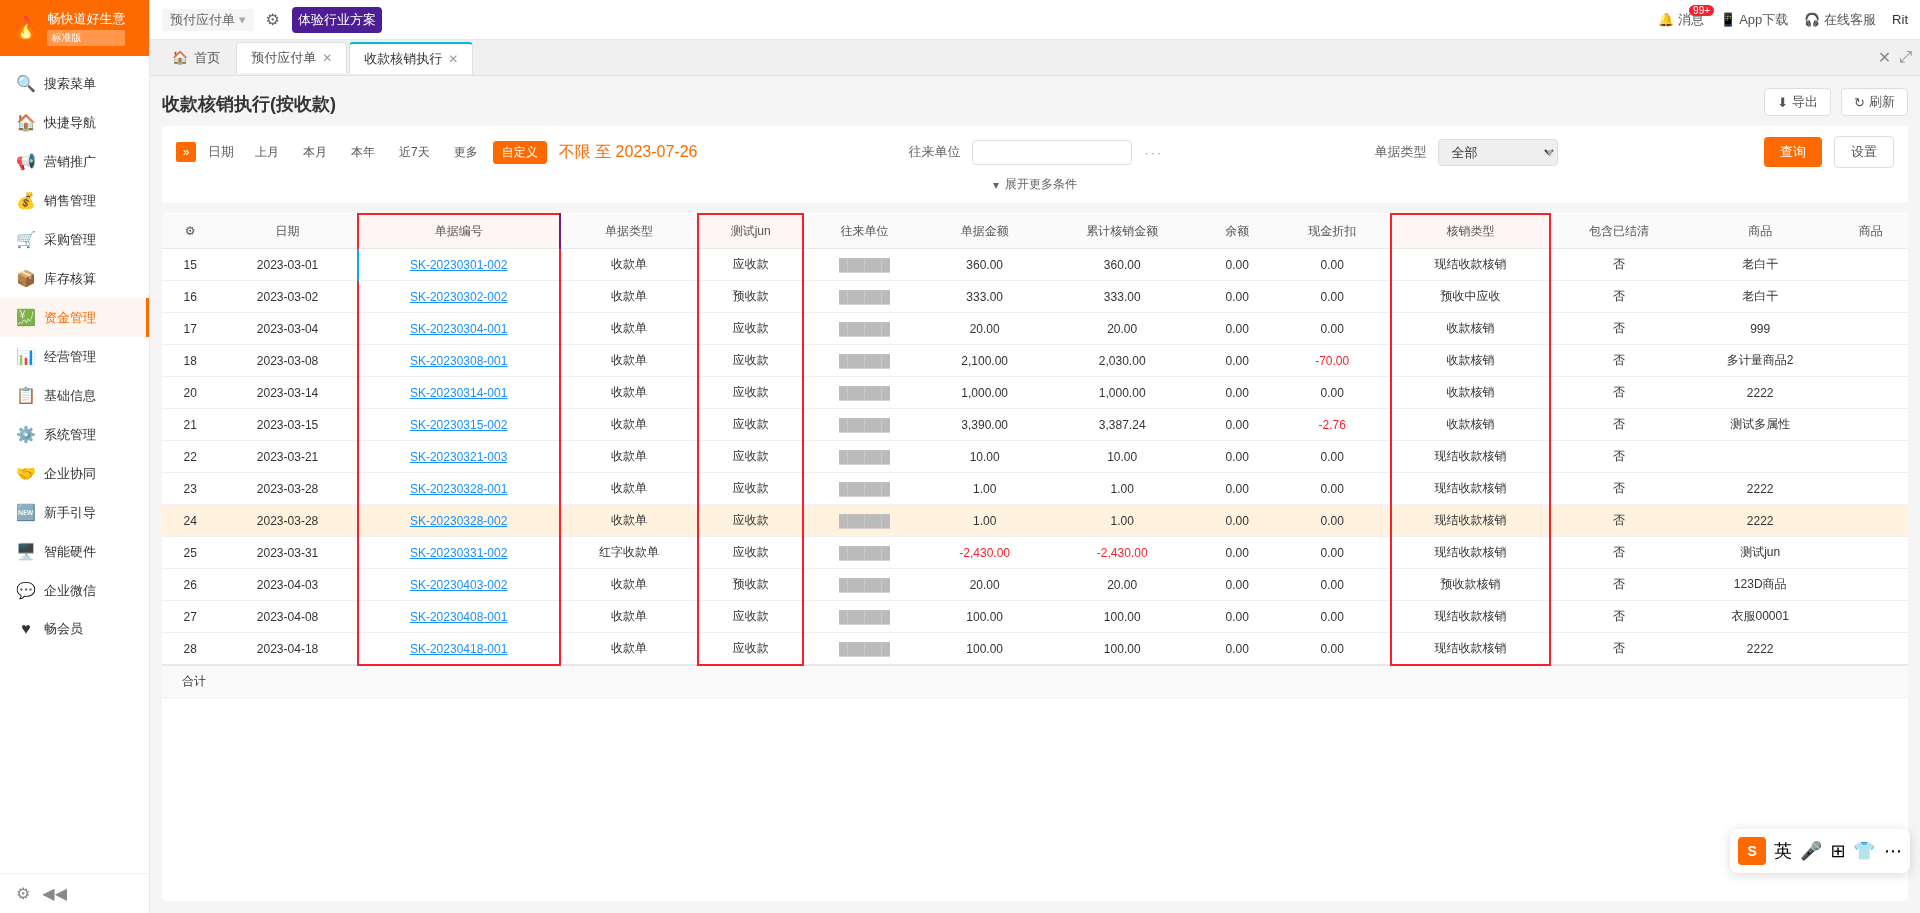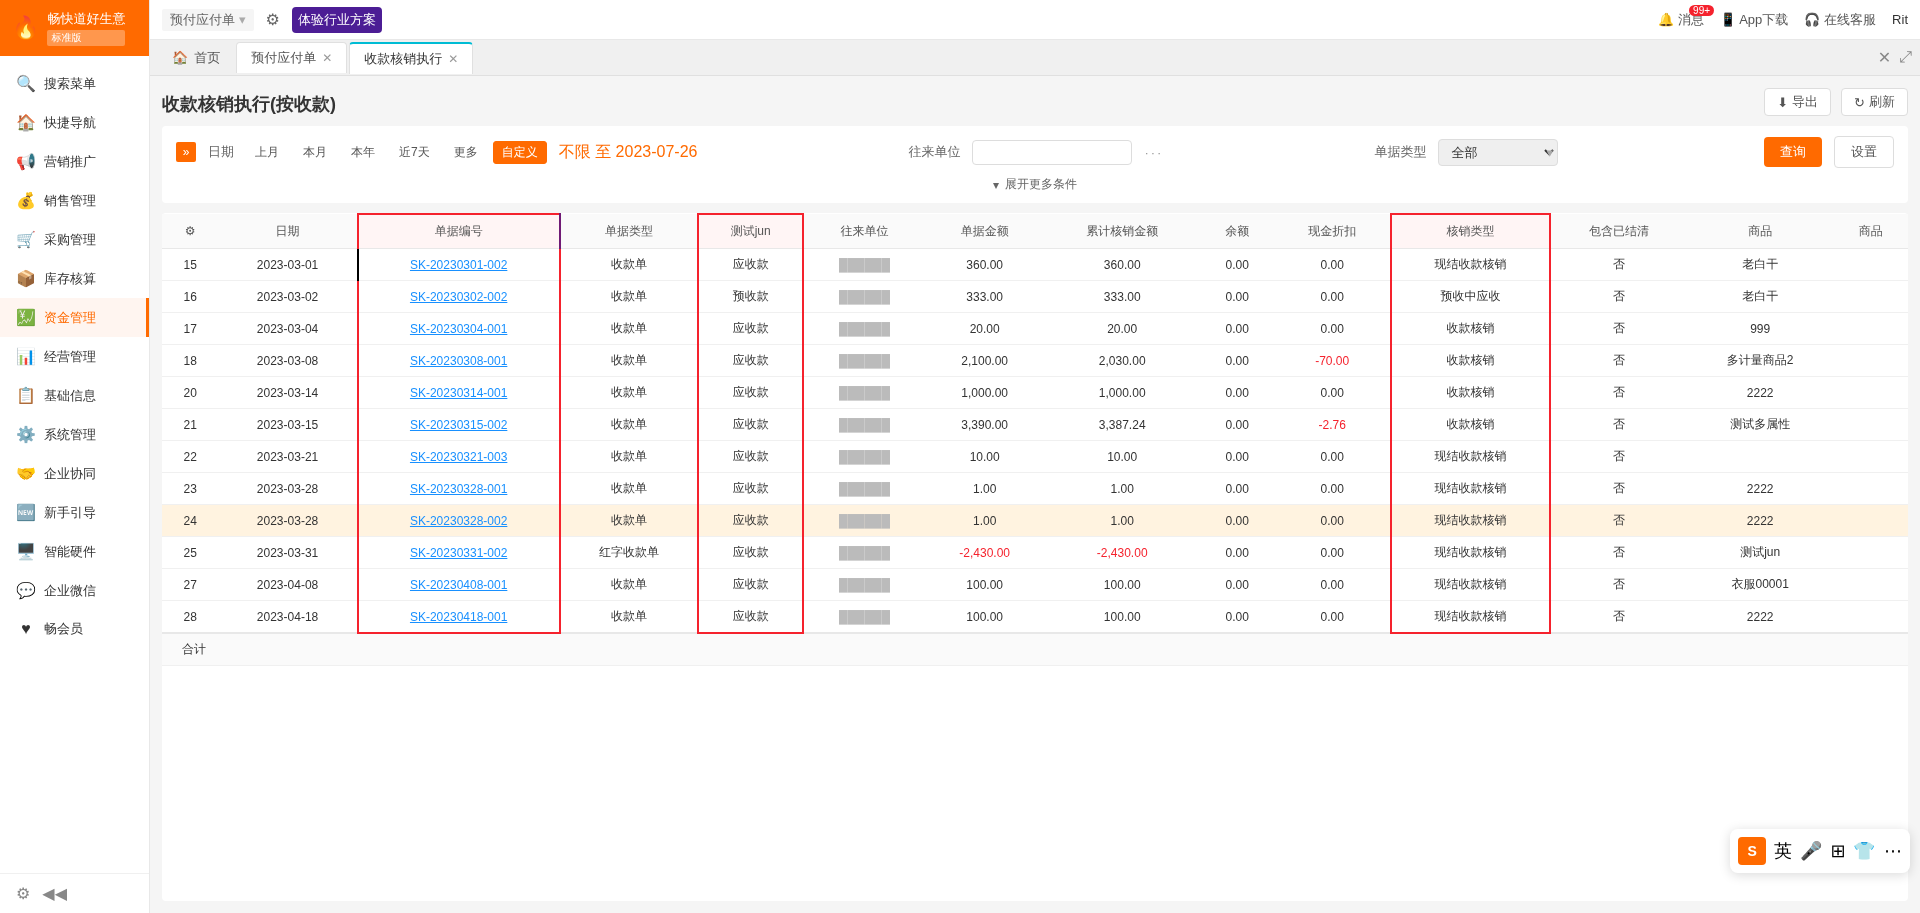--- a/index.html
+++ b/index.html
@@ -287,21 +287,21 @@
               <th style="border-left:2px solid #f5222d;border-top:2px solid #f5222d;border-right:2px solid #f5222d;background:#fff5f5;">核销类型</th>
               <th>包含已结清</th>
               <th>商品</th>
               <th>商品</th>
             </tr>
           </thead>
           <tbody id="table-body">
           <tr>
     <td>15</td>
     <td>2023-03-01</td>
-    <td style="border-left:2px solid #000000;border-right:2px solid #f5222d;"><a class="td-link" href="#">SK-20230301-002</a></td>
+    <td style="border-left:2px solid #0ea5e9;border-right:2px solid #f5222d;"><a class="td-link" href="#">SK-20230301-002</a></td>
     <td>收款单</td>
     <td style="border-left:2px solid #f5222d;border-right:2px solid #f5222d;">应收款</td>
     <td style="color:#bbb;">██████</td>
     <td class="">360.00</td>
     <td class="">360.00</td>
     <td>0.00</td>
     <td class="">0.00</td>
     <td style="border-left:2px solid #f5222d;border-right:2px solid #f5222d;">现结收款核销</td>
     <td>否</td>
     <td>老白干</td>
@@ -442,20 +442,36 @@
     <td>红字收款单</td>
     <td style="border-left:2px solid #f5222d;border-right:2px solid #f5222d;">应收款</td>
     <td style="color:#bbb;">██████</td>
     <td class="td-red">-2,430.00</td>
     <td class="td-red">-2,430.00</td>
     <td>0.00</td>
     <td class="">0.00</td>
     <td style="border-left:2px solid #f5222d;border-right:2px solid #f5222d;">现结收款核销</td>
     <td>否</td>
     <td>测试jun</td>
+    <td></td>
+  </tr>
+              <tr>
+    <td>26</td>
+    <td>2023-04-03</td>
+    <td style="border-left:2px solid #f5222d;border-right:2px solid #f5222d;"><a class="td-link" href="#">SK-20230403-002</a></td>
+    <td>收款单</td>
+    <td style="border-left:2px solid #f5222d;border-right:2px solid #f5222d;">预收款</td>
+    <td style="color:#bbb;">██████</td>
+    <td class="">20.00</td>
+    <td class="">20.00</td>
+    <td>0.00</td>
+    <td class="">0.00</td>
+    <td style="border-left:2px solid #f5222d;border-right:2px solid #f5222d;">预收款核销</td>
+    <td>否</td>
+    <td>123D商品</td>
     <td></td>
   </tr>
               <tr>
     <td>27</td>
     <td>2023-04-08</td>
     <td style="border-left:2px solid #f5222d;border-right:2px solid #f5222d;"><a class="td-link" href="#">SK-20230408-001</a></td>
     <td>收款单</td>
     <td style="border-left:2px solid #f5222d;border-right:2px solid #f5222d;">应收款</td>
     <td style="color:#bbb;">██████</td>
     <td class="">100.00</td>

